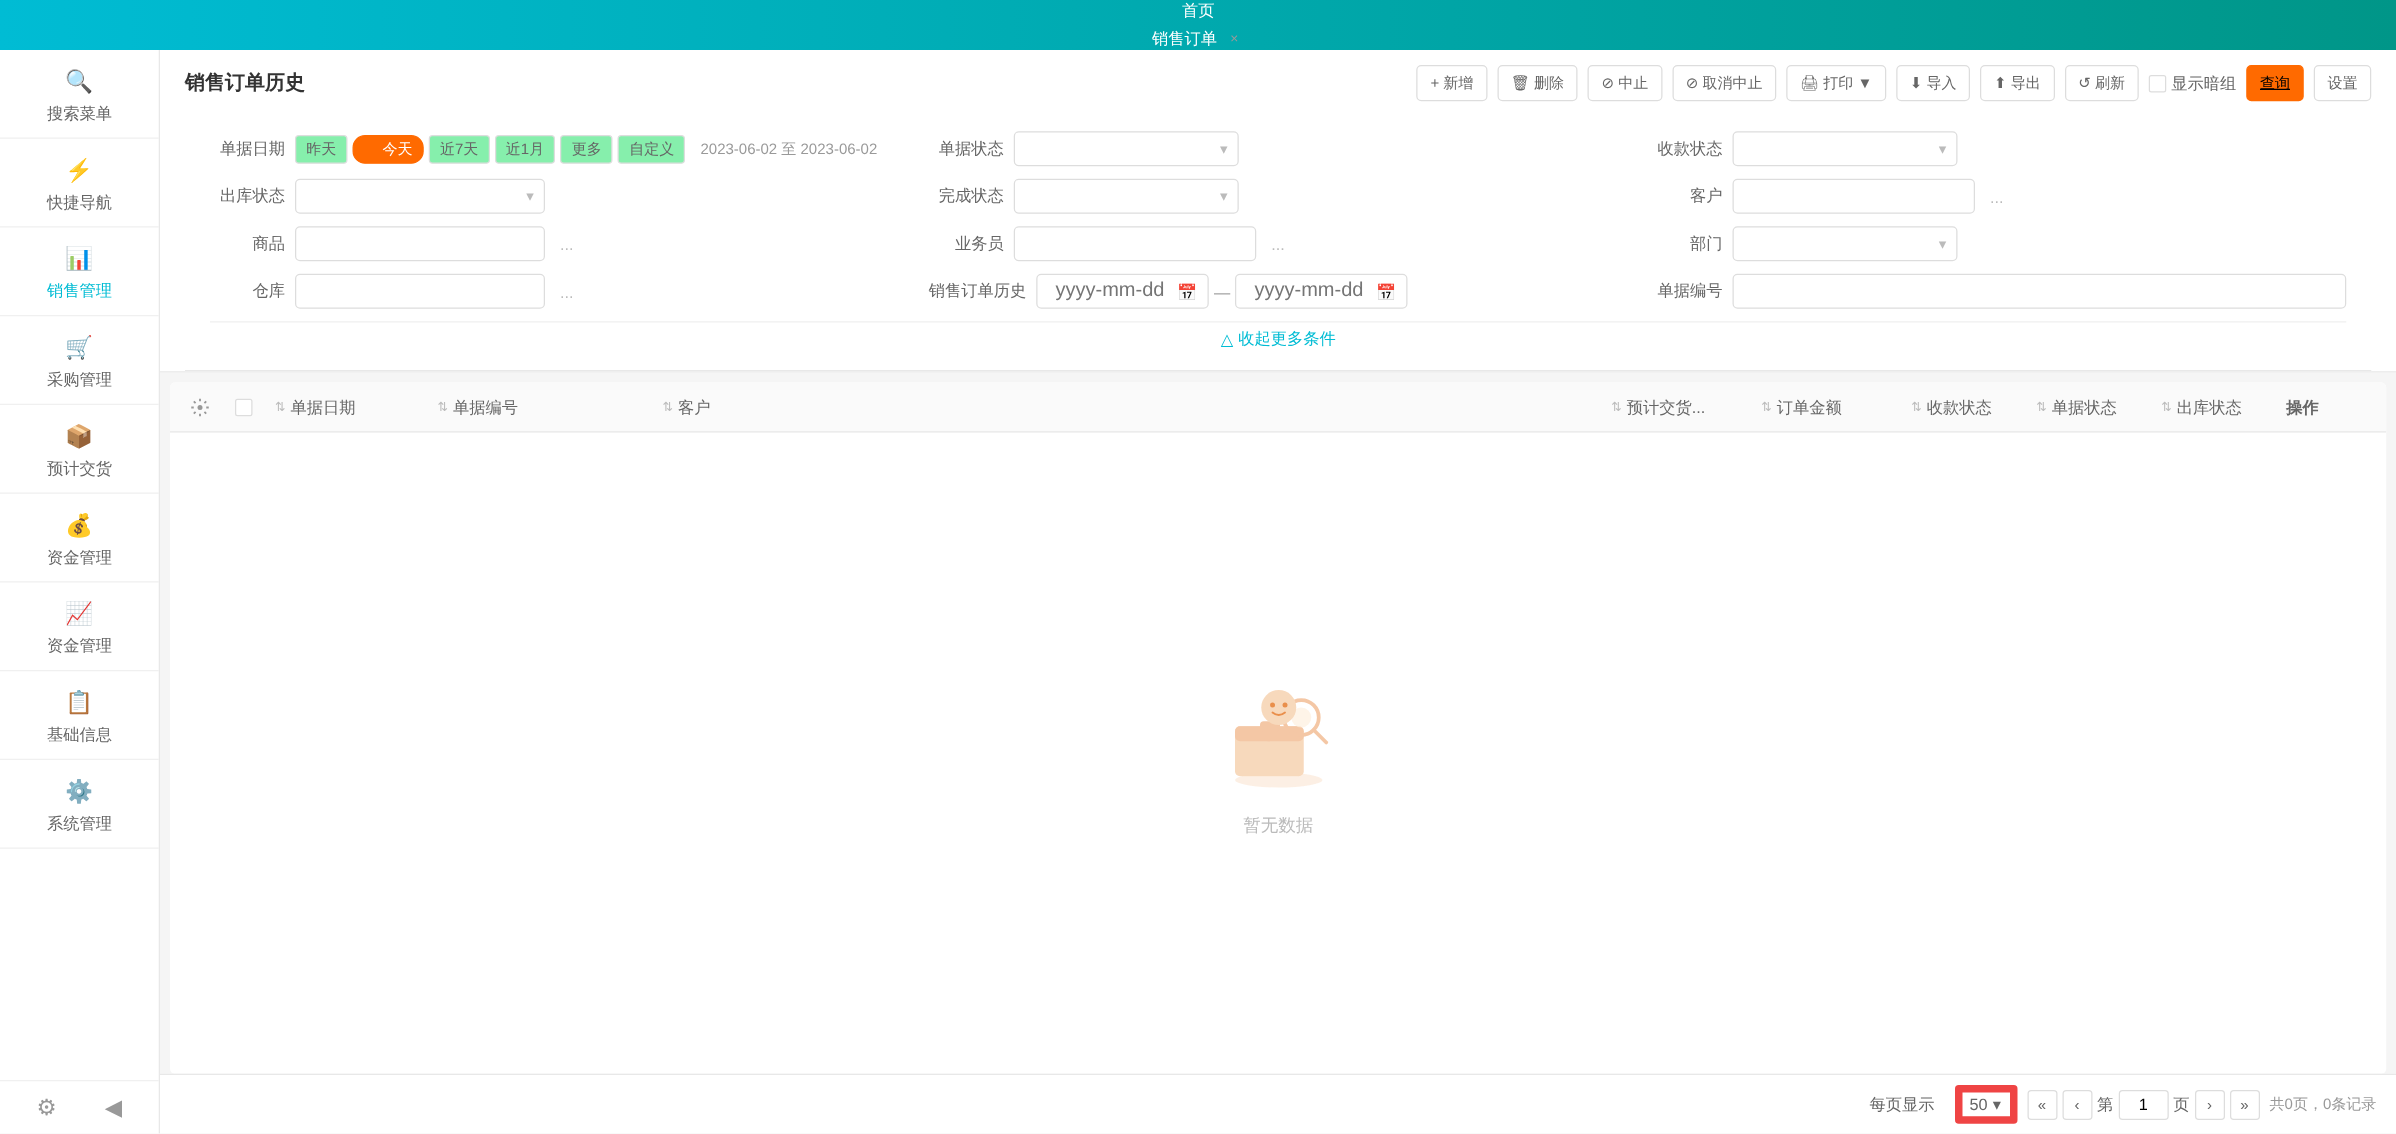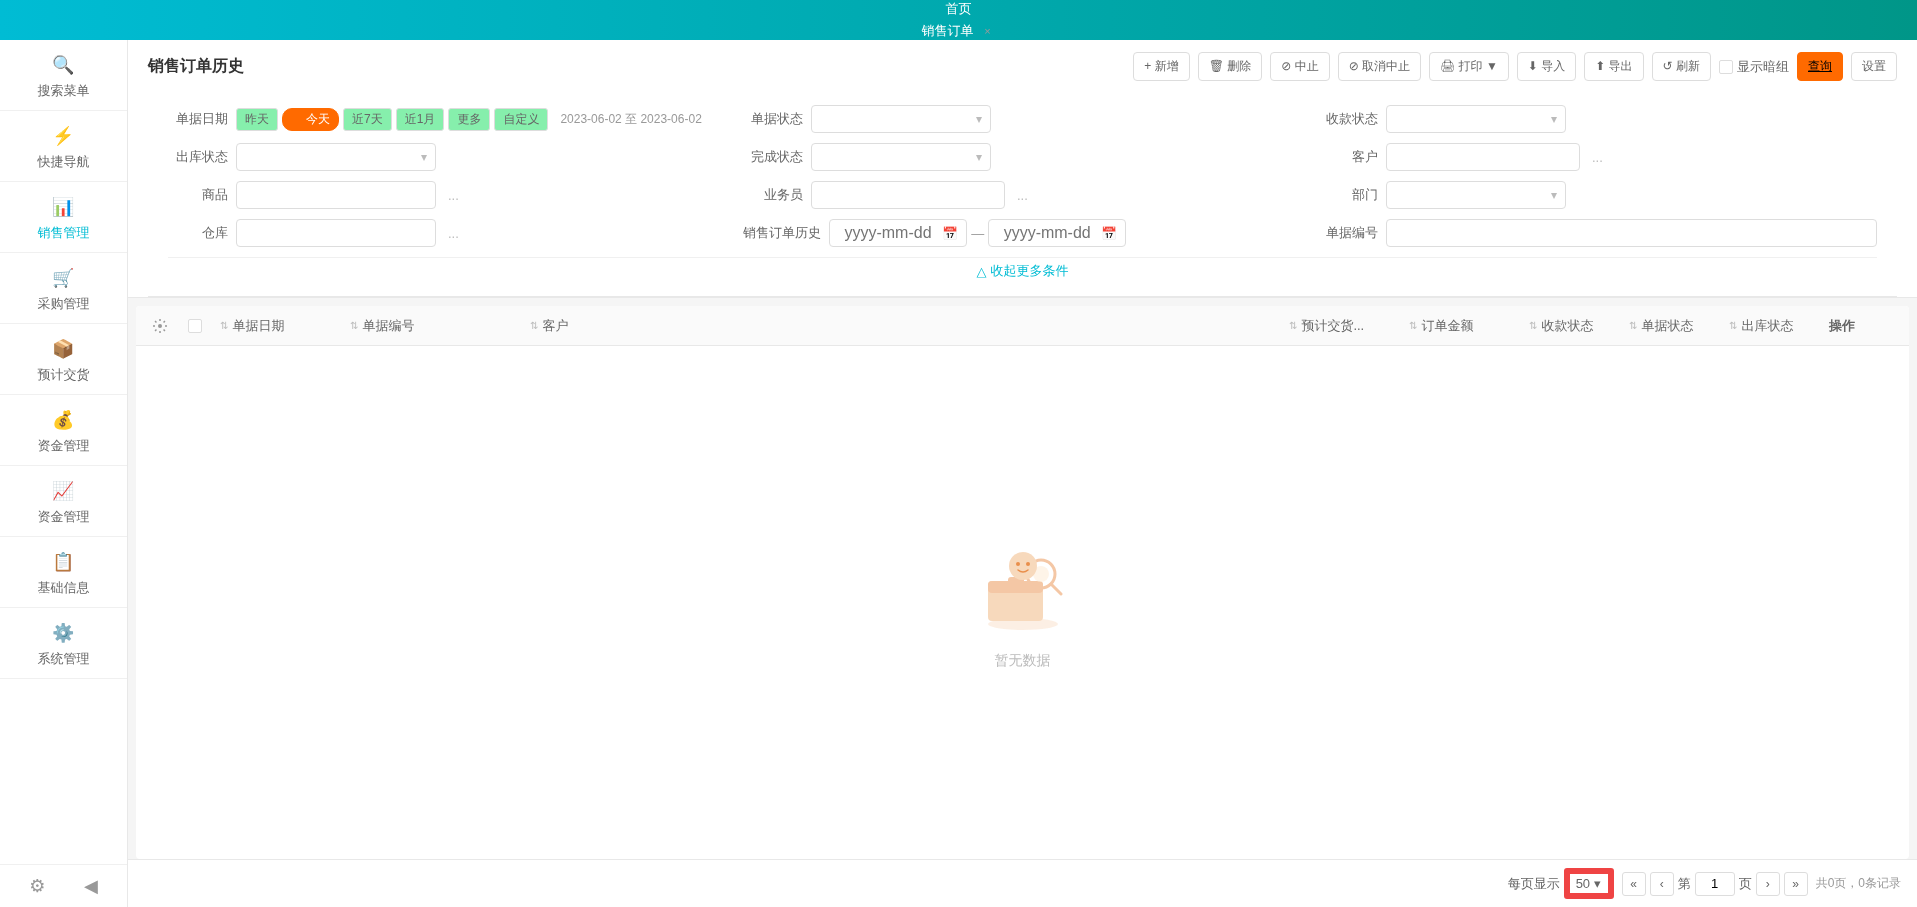--- a/index.html
+++ b/index.html
@@ -361,21 +361,21 @@
       align-items: center;
       justify-content: flex-end;
       gap: 8px;
       font-size: 13px;
       color: #666;
       flex-shrink: 0;
     }
     .page-size-select {
       display: flex;
       align-items: center;
-      gap: 4px;
+      gap: 16px;
     }
     .page-size-box {
       border: 6px solid #ef4444;
       border-radius: 3px;
       padding: 2px 6px;
       display: flex;
       align-items: center;
       gap: 4px;
       cursor: pointer;
       min-width: 50px;

